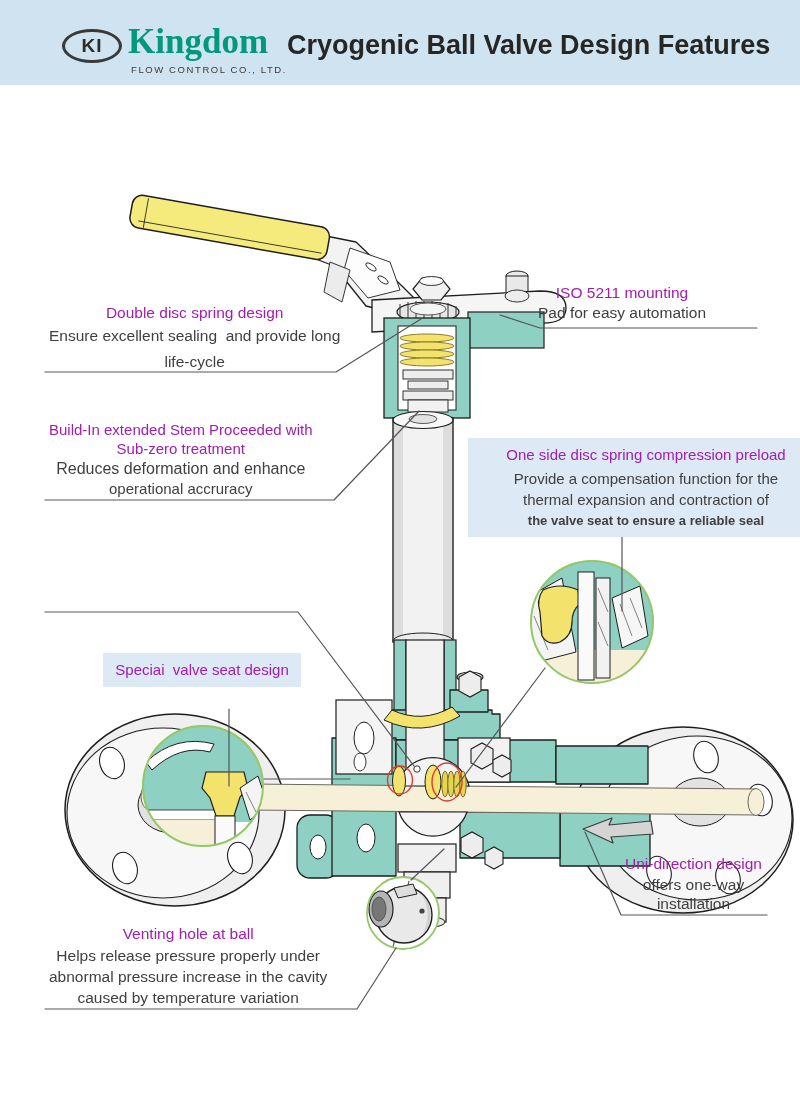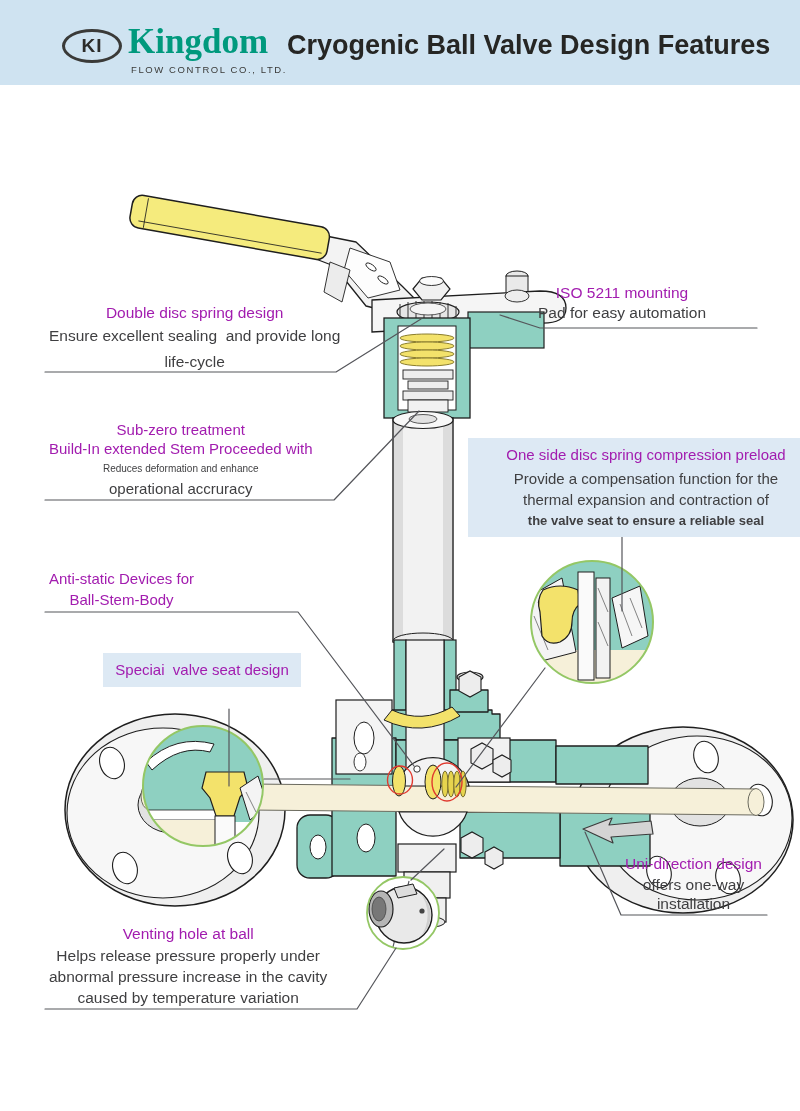--- a/index.html
+++ b/index.html
@@ -252,37 +252,33 @@
     <div class="co-line" style="line-height:26px;">Ensure excellent sealing  and provide long</div>
     <div class="co-line" style="line-height:26px;">life-cycle</div>
   </div>
 
   <div class="co" style="left:538px;top:283px;">
     <div class="co-title" style="line-height:20px;">ISO 5211 mounting</div>
     <div class="co-line" style="line-height:20px;">Pad for easy automation</div>
   </div>
 
   <div class="co" style="left:49px;top:420px;">
+    <div class="co-title" style="font-size:15px;line-height:19px;">Build-In extended Stem Proceeded with</div>
     <div class="co-title" style="font-size:15px;line-height:19px;">Sub-zero treatment</div>
-    <div class="co-title" style="font-size:15px;line-height:19px;">Build-In extended Stem Proceeded with</div>
-    <div class="co-line" style="font-size:10px;line-height:20px;margin-top:1px;">Reduces deformation and enhance</div>
+    <div class="co-line" style="font-size:16px;line-height:20px;margin-top:1px;">Reduces deformation and enhance</div>
     <div class="co-line" style="font-size:15px;line-height:20px;">operational accruracy</div>
   </div>
 
   <div class="note-box" style="left:468px;top:438px;width:300px;padding:6px 28px;">
     <div class="co-title" style="font-size:15px;line-height:21px;margin-bottom:3px;">One side disc spring compression preload</div>
     <div class="co-line" style="font-size:15px;line-height:21px;">Provide a compensation function for the</div>
     <div class="co-line" style="font-size:15px;line-height:21px;">thermal expansion and contraction of</div>
     <div class="co-line" style="font-size:13px;line-height:21px;font-weight:bold;">the valve seat to ensure a reliable seal</div>
   </div>
 
-  <div class="co" style="left:49px;top:568px;">
-    <div class="co-title" style="font-size:15px;line-height:21px;">Anti-static Devices for</div>
-    <div class="co-title" style="font-size:15px;line-height:21px;">Ball-Stem-Body</div>
-  </div>
 
   <div class="note-box" style="left:103px;top:653px;width:176px;padding:5px 11px;">
     <div class="co-title" style="font-size:15px;line-height:24px;">Speciai  valve seat design</div>
   </div>
 
   <div class="co" style="left:49px;top:922px;">
     <div class="co-title" style="line-height:23px;">Venting hole at ball</div>
     <div class="co-line" style="line-height:21px;">Helps release pressure properly under</div>
     <div class="co-line" style="line-height:21px;">abnormal pressure increase in the cavity</div>
     <div class="co-line" style="line-height:21px;">caused by temperature variation</div>

